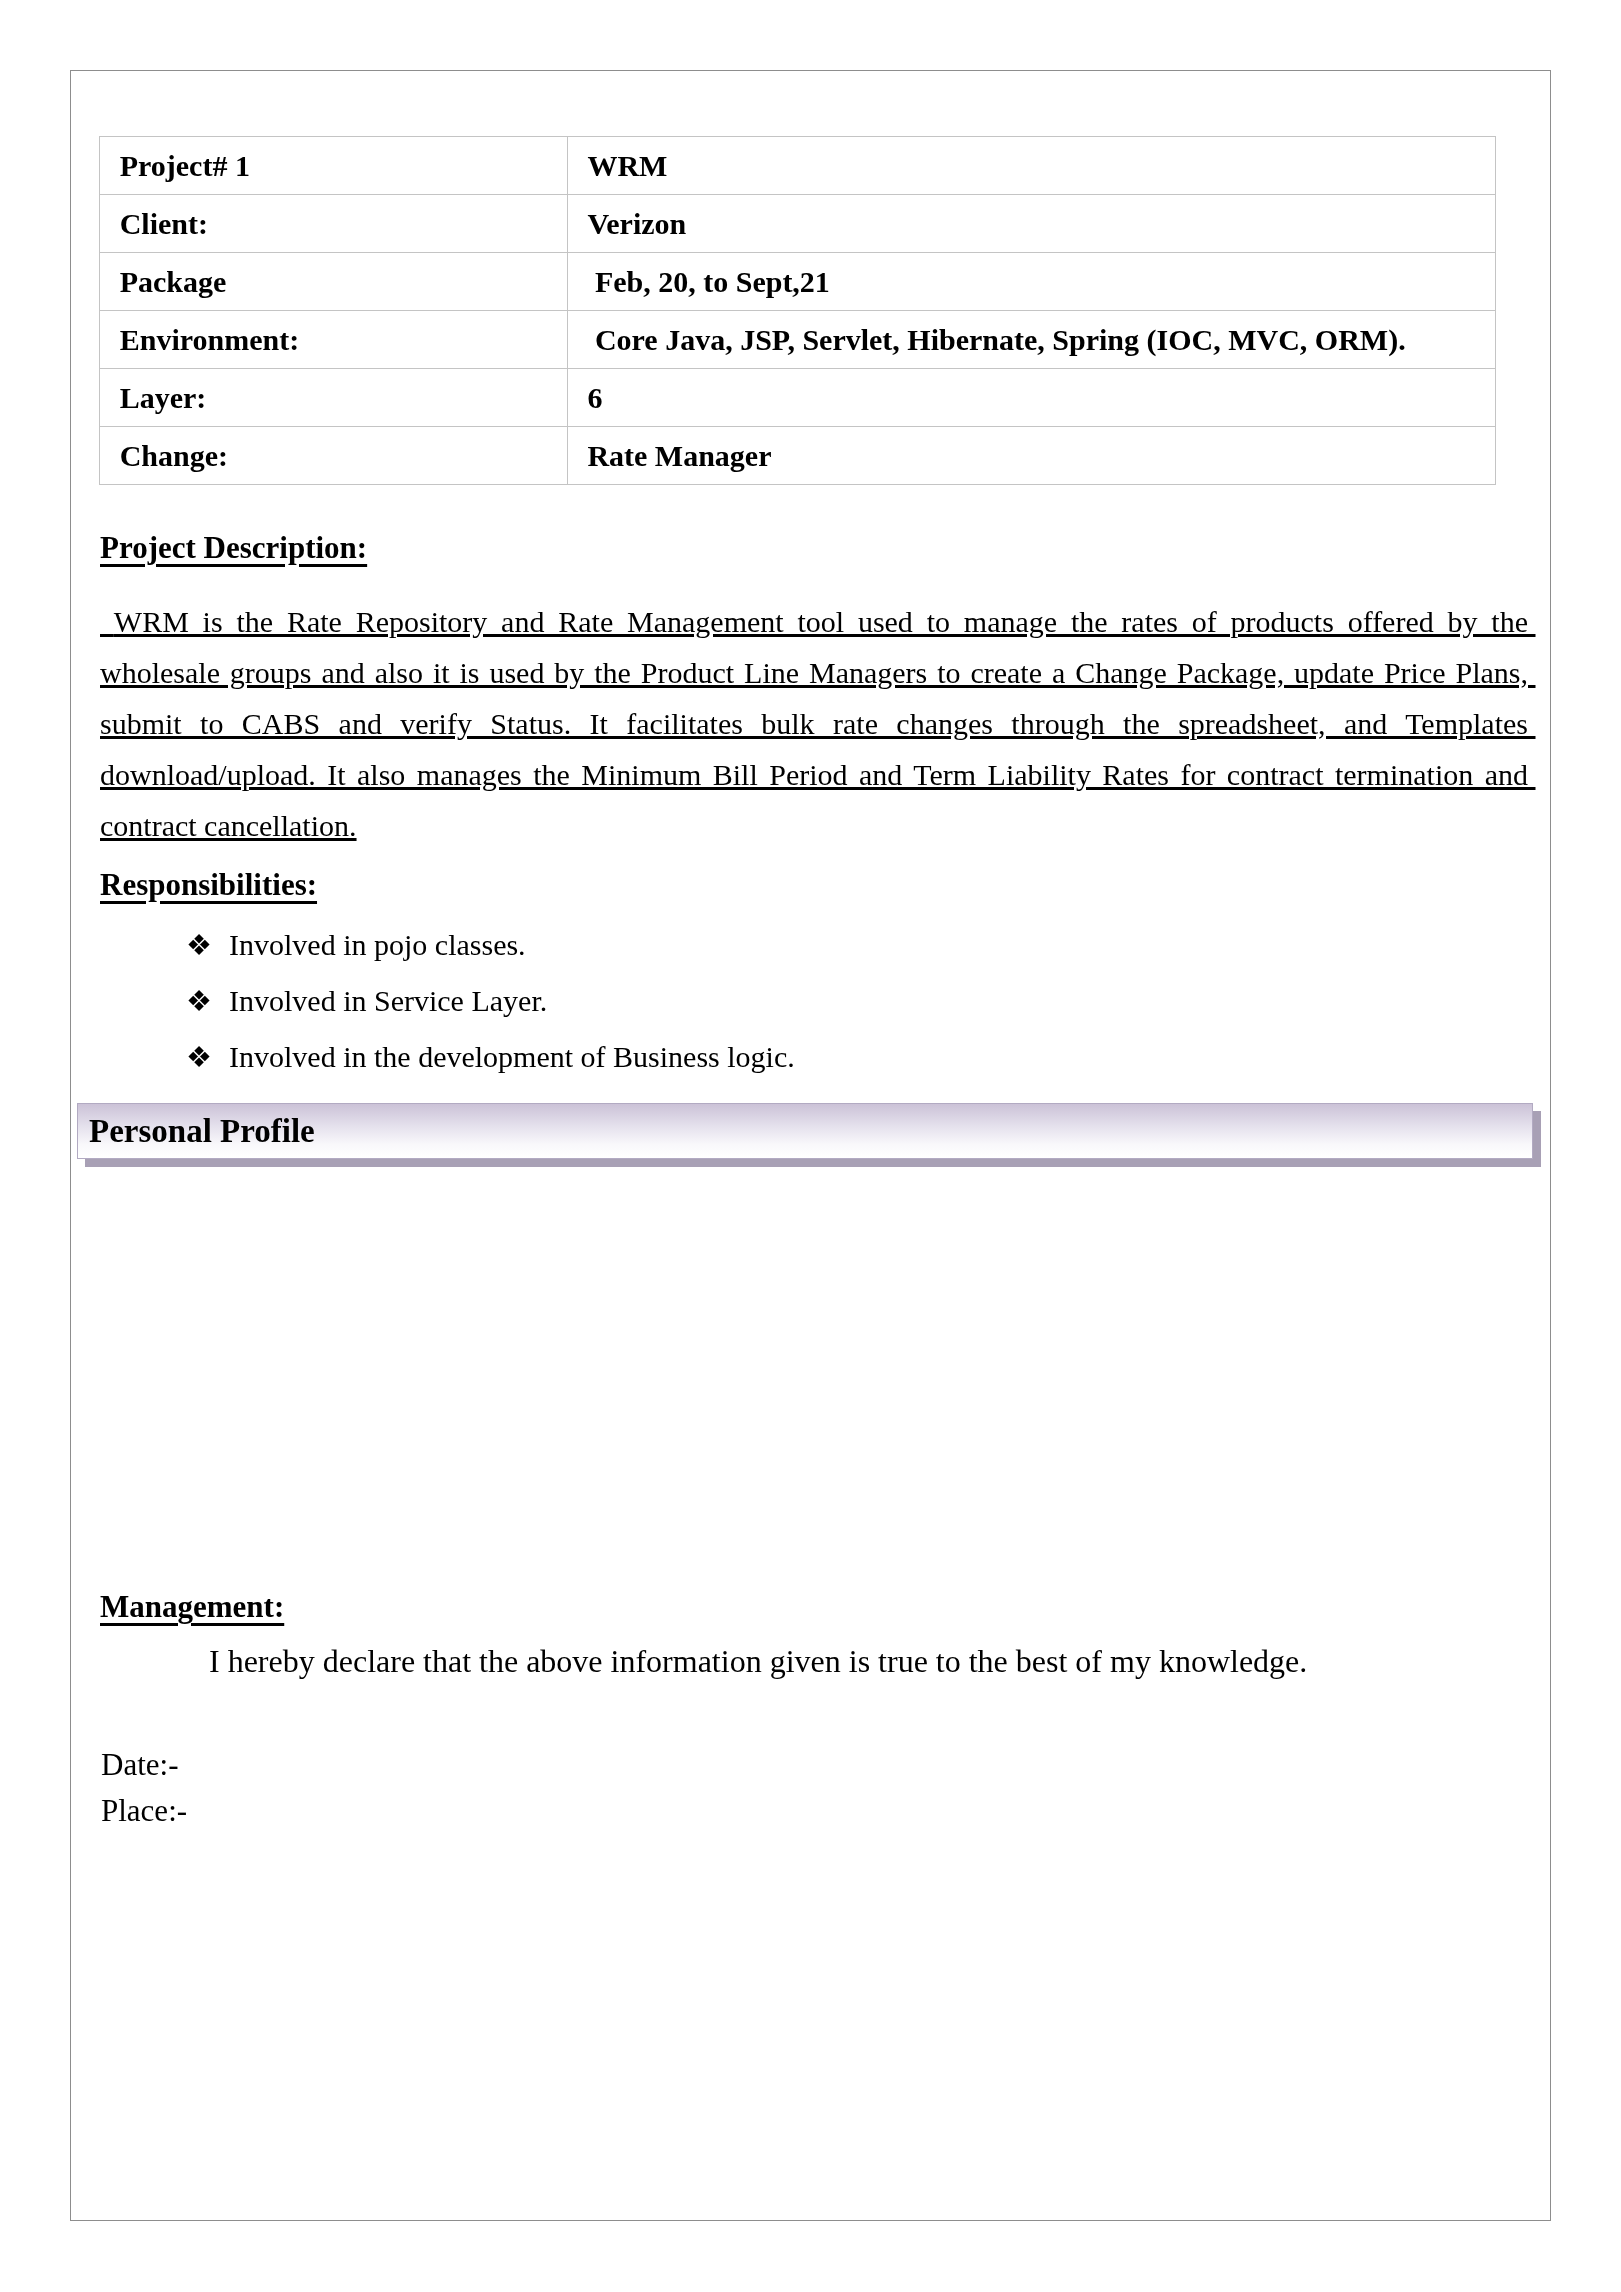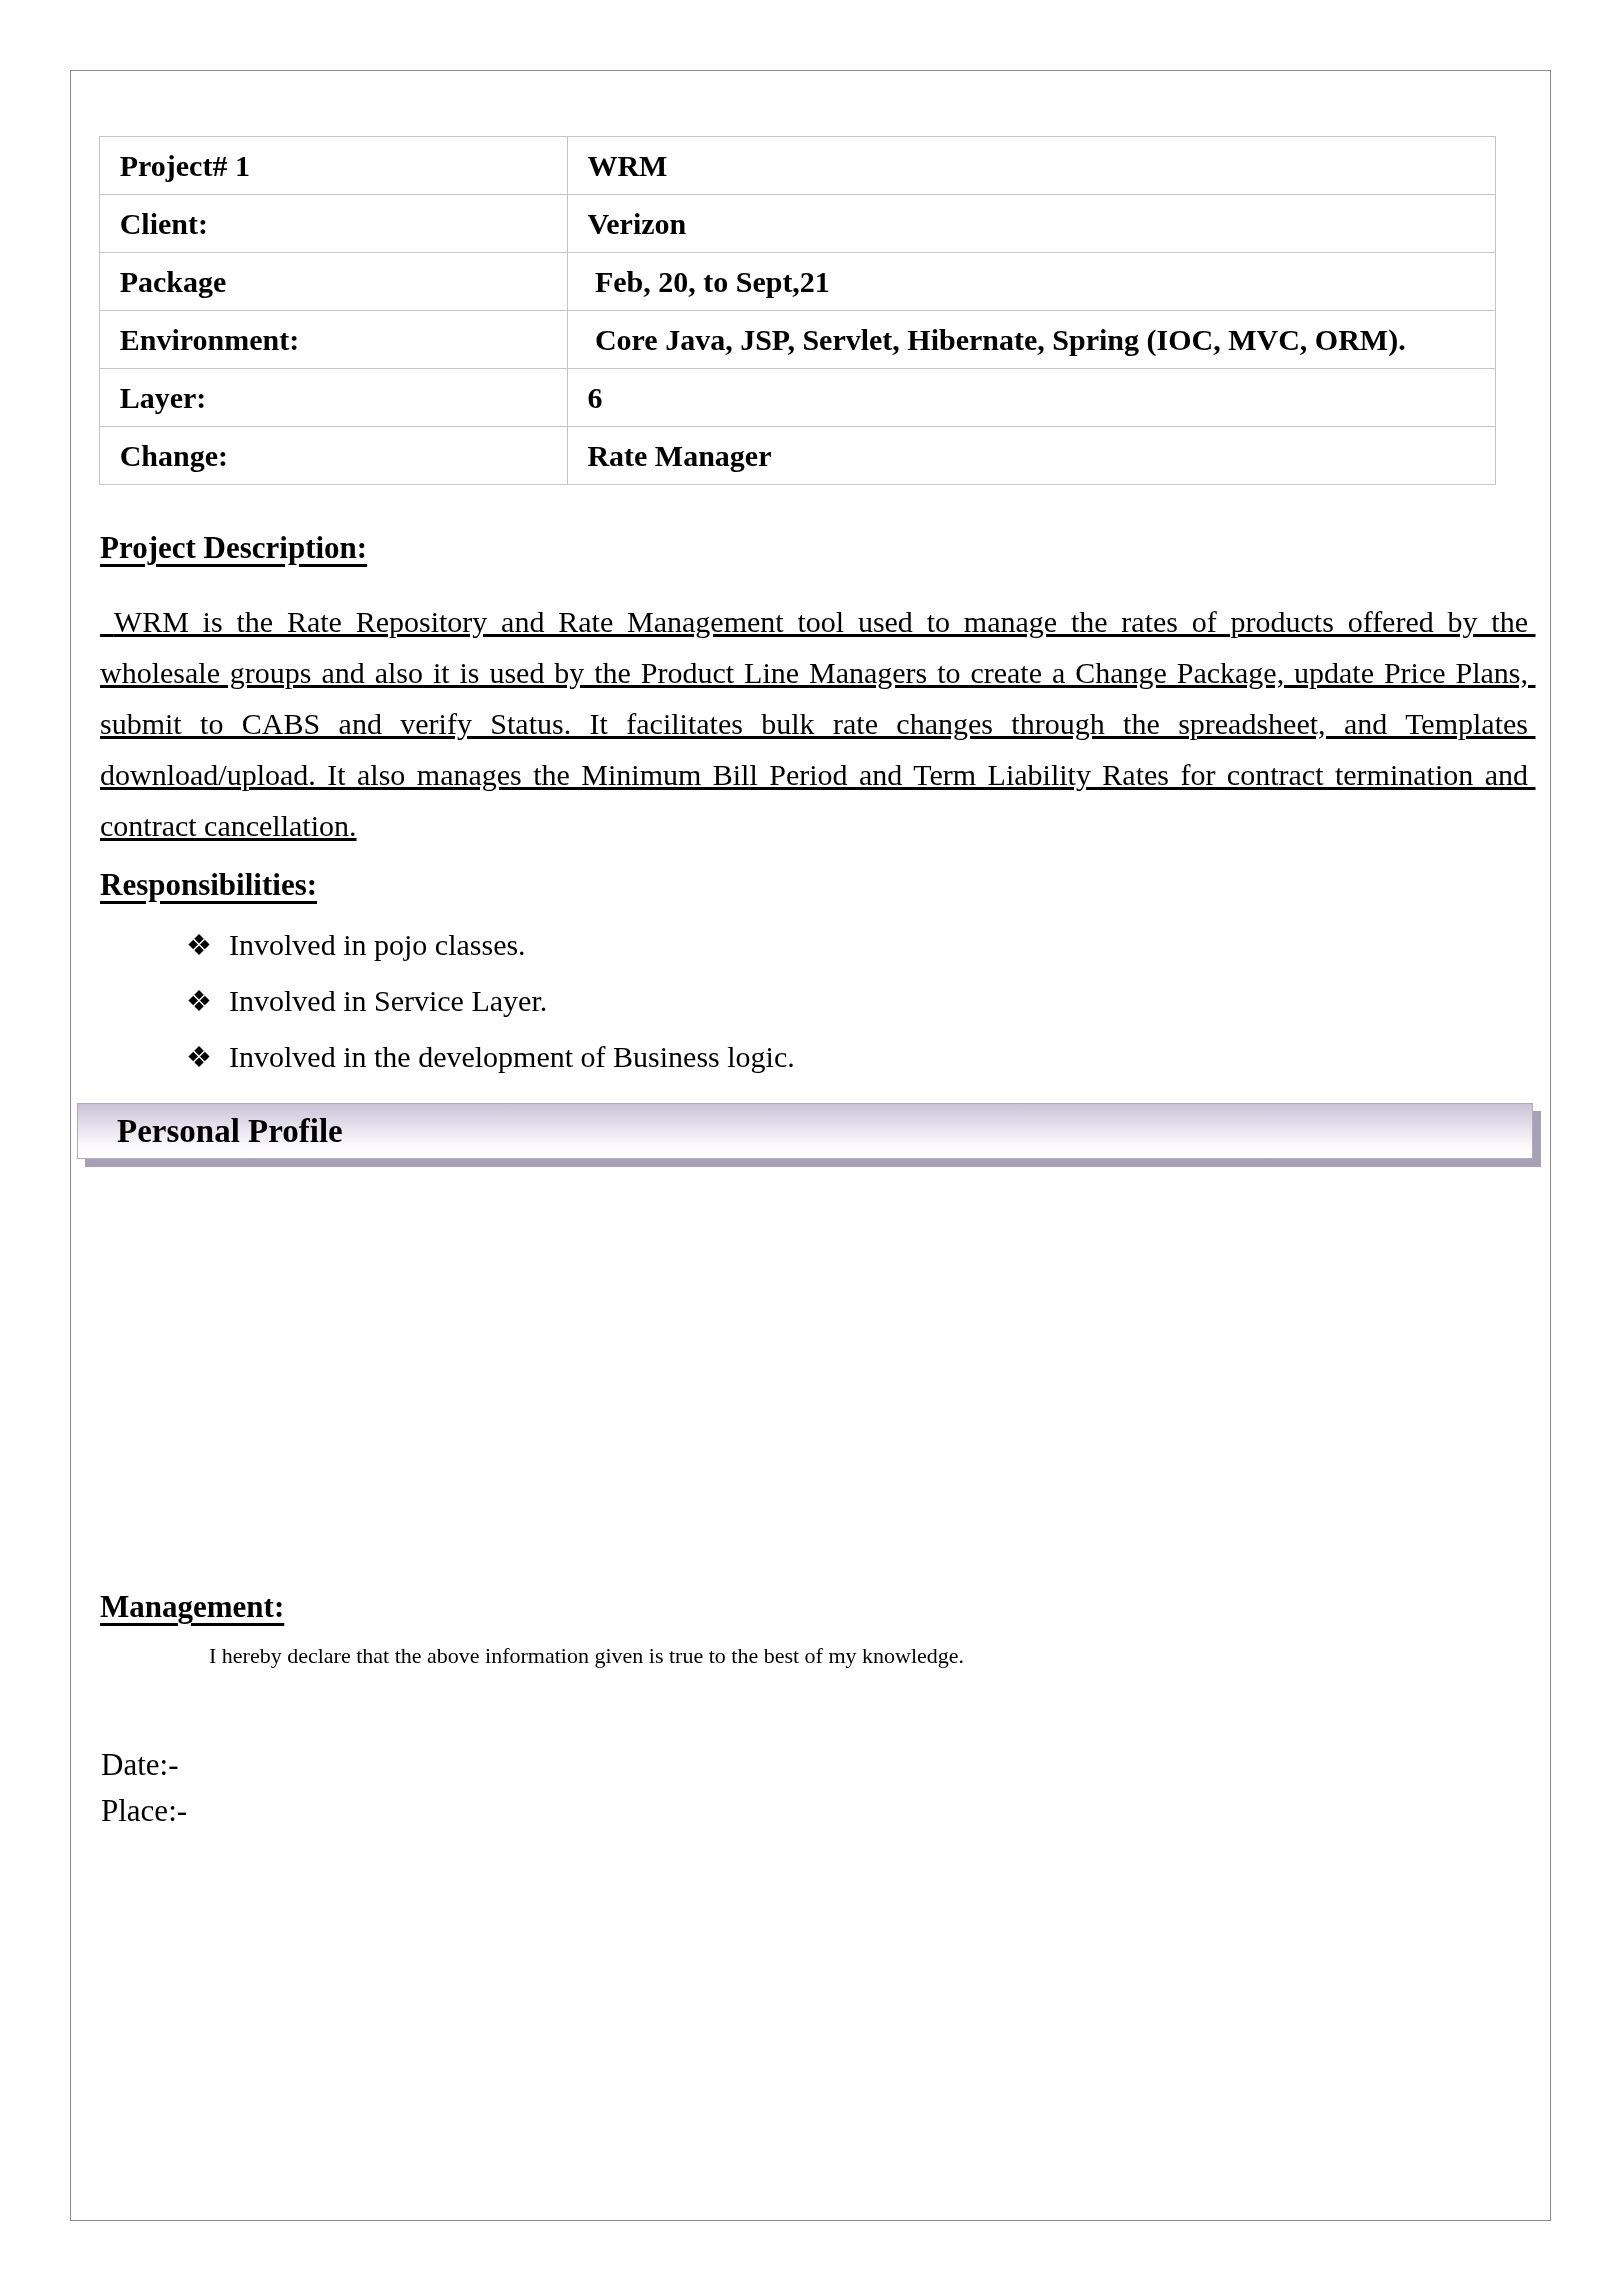--- a/index.html
+++ b/index.html
@@ -87,33 +87,33 @@
     left: 77px;
     top: 1103px;
     width: 1456px;
     height: 56px;
     box-sizing: border-box;
     border: 1.8px solid #b2aac2;
     background: linear-gradient(to bottom, #cbc2d7 0%, #e4e0ec 40%, #f9f8fb 75%, #ffffff 100%);
     box-shadow: 8px 8px 0 0 #a8a0b5;
     display: flex;
     align-items: center;
-    padding-left: 39px;
+    padding-left: 11px;
   }
   .banner-title {
     font-weight: bold;
     font-size: 33px;
     color: #000000;
   }
   .declaration-body {
     position: absolute;
     left: 209px;
     top: 1643px;
     width: 1272px;
-    font-size: 22px;
+    font-size: 32px;
   }
   .footer-lines {
     position: absolute;
     left: 101px;
     top: 1742px;
     font-size: 31px;
     line-height: 46px;
   }
 </style>
 </head>

